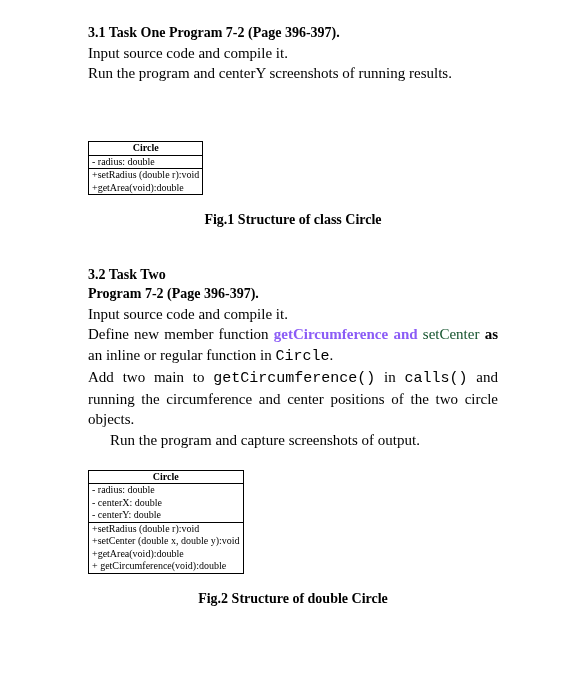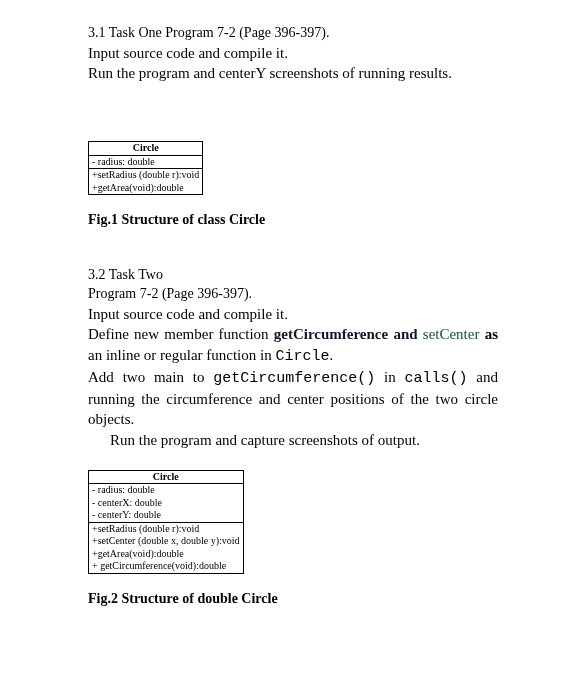--- a/index.html
+++ b/index.html
@@ -11,21 +11,21 @@
       width: 584px;
       height: 700px;
       background: #ffffff;
       font-family: "Times New Roman", Times, serif;
       font-size: 14px;
       color: #000;
       padding: 24px 86px 0 88px;
       line-height: 1.35;
     }
     .heading {
-      font-weight: normal;
+      font-weight: bold;
       font-size: 14px;
     }
     .para {
       font-size: 15px;
     }
     .justify {
       text-align: justify;
     }
     .uml {
       border-collapse: collapse;
@@ -35,31 +35,32 @@
     .uml td {
       border: 1px solid #000;
       padding: 0 3px;
       line-height: 1.25;
     }
     .uml .title {
       text-align: center;
       font-weight: bold;
     }
     .caption {
+      text-align: center;
       font-weight: bold;
       font-size: 14px;
     }
     .mono {
       font-family: "Courier New", Courier, monospace;
     }
     .red {
       color: #14532d;
     }
     .red-bold {
-      color: #0f172a;
+      color: #8b5cf6;
       font-weight: bold;
     }
     .gap-md { height: 16px; }
     .gap-lg { height: 36px; }
     .gap-xl { height: 54px; }
     .indent { text-indent: 22px; }
   </style>
 </head>
 <body>
 

